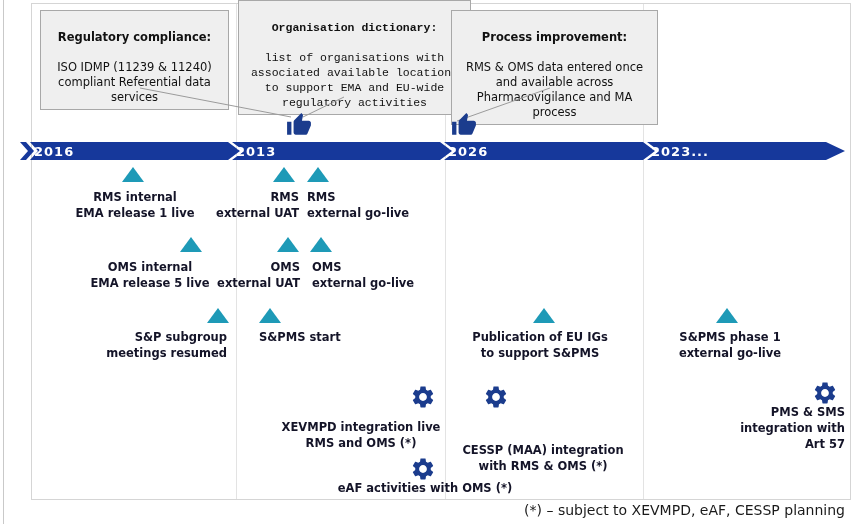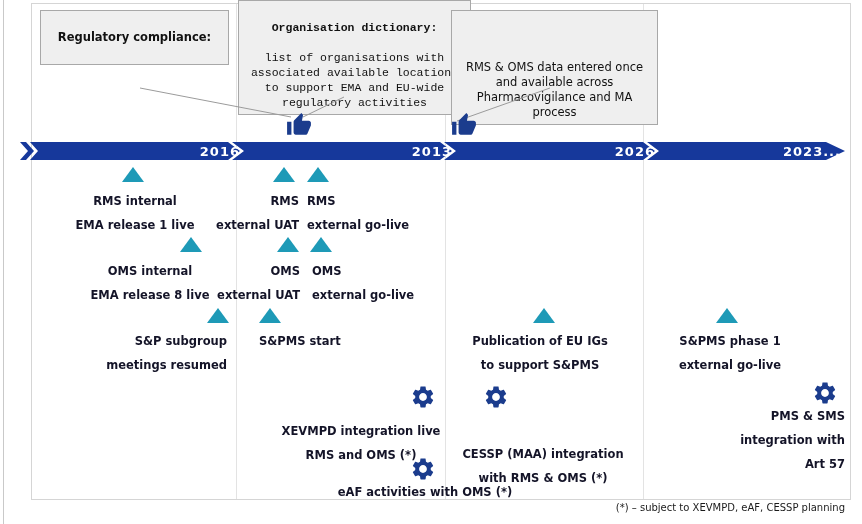--- a/index.html
+++ b/index.html
@@ -17,58 +17,61 @@
   .divider{position:absolute;top:4px;width:1px;height:495px;background:var(--divider);}
   .callout{
     position:absolute;background:var(--box-bg);border:1px solid var(--box-border);
     box-sizing:border-box;text-align:center;font-size:11.5px;line-height:15px;
     padding:4px 4px;color:#111;white-space:pre-line;
   }
   .callout .t{font-weight:bold;}
   svg.overlay{position:absolute;left:0;top:0;pointer-events:none;}
   .icon{position:absolute;}
   .yearbar-label{
-    position:absolute;top:144px;text-align:right;color:#fff;font-weight:bold;
+    position:absolute;top:144px;text-align:left;color:#fff;font-weight:bold;
     font-size:13px;letter-spacing:1px;
   }
   .tri{
     position:absolute;width:0;height:0;
     border-left:11px solid transparent;border-right:11px solid transparent;
     border-bottom:15px solid var(--teal);
   }
   .lbl{
-    position:absolute;font-weight:bold;font-size:11.5px;line-height:24px;
+    position:absolute;font-weight:bold;font-size:11.5px;line-height:16px;
     white-space:pre-line;color:var(--ink);
   }
   .center{text-align:center;}
   .right{text-align:right;}
-  .footnote{position:absolute;top:502px;right:17px;font-size:10px;color:#1a1a1a;}
+  .footnote{position:absolute;top:502px;right:17px;font-size:14px;color:#1a1a1a;}
 </style>
 </head>
 <body>
 
 <div class="edge-line"></div>
 
 <div class="frame"></div>
 <div class="divider" style="left:236px"></div>
 <div class="divider" style="left:445px"></div>
 <div class="divider" style="left:643px"></div>
 
 <div class="callout" style="left:40px;top:10px;width:189px;">
   <span class="t">Regulatory compliance:</span><br>
+  <span>ISO IDMP (11239 &amp; 11240)
+compliant Referential data
+services</span>
 </div>
 <div class="callout" style="left:238px;top:0;width:233px;font-family:Liberation Mono, monospace;">
   <span class="t">Organisation dictionary:</span><br>
   <span>list of organisations with
 associated available locations
 to support EMA and EU-wide
 regulatory activities</span>
 </div>
 <div class="callout" style="left:451px;top:10px;width:207px;">
-  <br>
+  <span class="t">Process improvement:</span><br>
   <span>RMS &amp; OMS data entered once
 and available across
 Pharmacovigilance and MA
 process</span>
 </div>
 
 <svg class="overlay" width="862" height="524">
   <line x1="140" y1="88" x2="291" y2="117" stroke="#9B9B9B" stroke-width="1"></line>
   <line x1="344" y1="97" x2="303" y2="117" stroke="#9B9B9B" stroke-width="1"></line>
   <line x1="550" y1="88" x2="457" y2="121" stroke="#9B9B9B" stroke-width="1"></line>
@@ -100,21 +103,21 @@
 <div class="tri" style="left:307px;top:167px"></div>
 <div class="tri" style="left:277px;top:237px"></div>
 <div class="tri" style="left:310px;top:237px"></div>
 <div class="tri" style="left:259px;top:308px"></div>
 <div class="tri" style="left:533px;top:308px"></div>
 <div class="tri" style="left:716px;top:308px"></div>
 
 <div class="lbl center" style="left:25px;top:189px;width:220px">RMS internal
 EMA release 1 live</div>
 <div class="lbl center" style="left:40px;top:259px;width:220px">OMS internal
-EMA release 8 live</div>
+EMA release 5 live</div>
 <div class="lbl right" style="right:635px;top:329px">S&amp;P subgroup
 meetings resumed</div>
 <div class="lbl right" style="right:563px;top:189px">RMS
 external UAT</div>
 <div class="lbl" style="left:307px;top:189px">RMS
 external go-live</div>
 <div class="lbl right" style="right:562px;top:259px">OMS
 external UAT</div>
 <div class="lbl" style="left:312px;top:259px">OMS
 external go-live</div>

